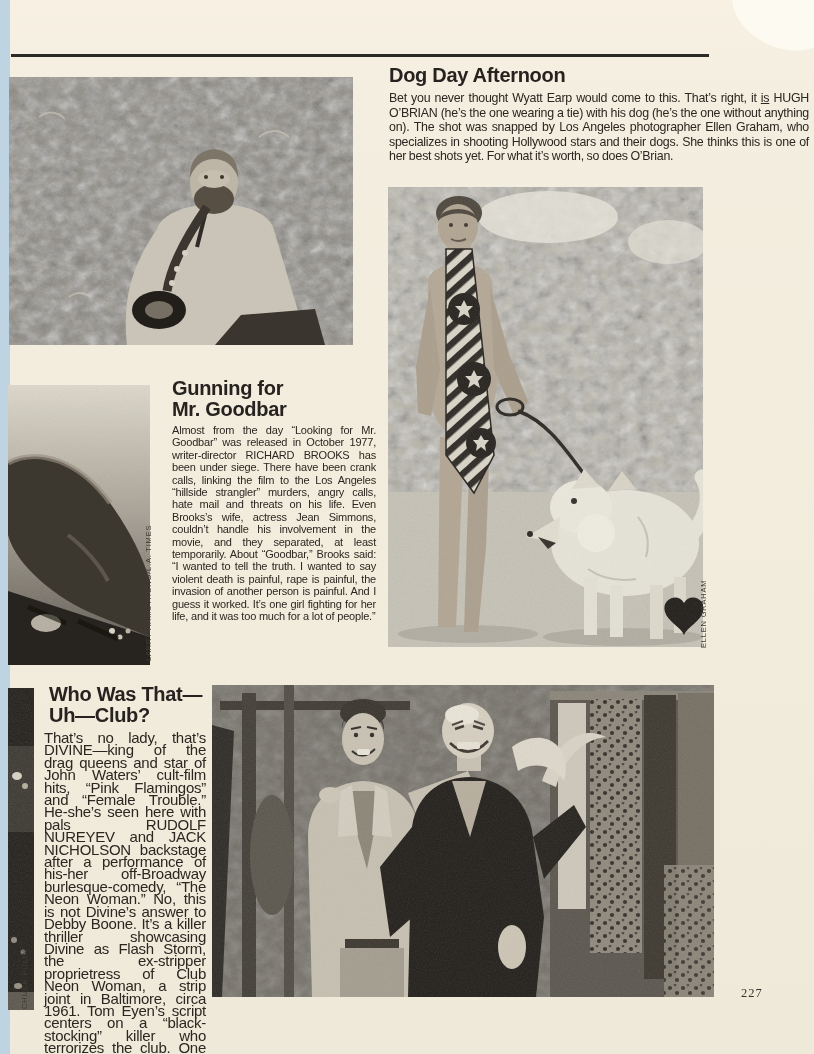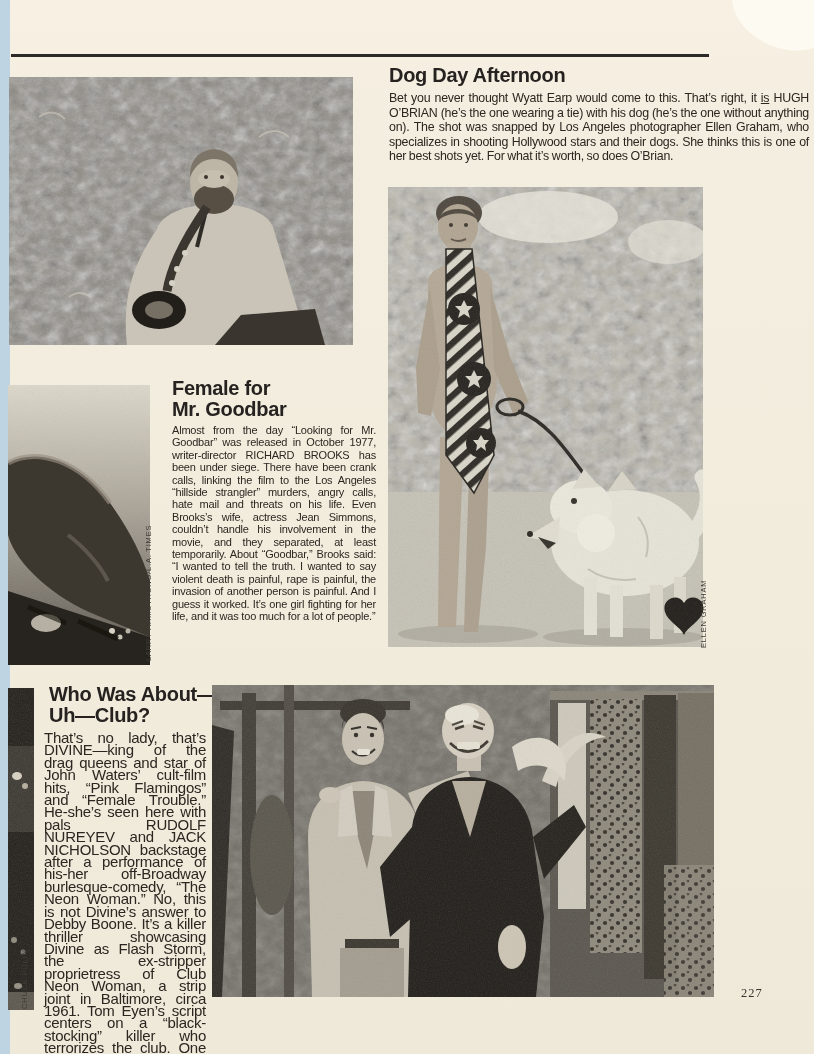--- a/index.html
+++ b/index.html
@@ -167,27 +167,27 @@
       <ellipse cx="38" cy="238" rx="15" ry="9" fill="#cfc9bb" opacity="0.85"></ellipse>
       <circle cx="104" cy="246" r="3" fill="#d8d2c4"></circle>
         <circle cx="112" cy="252" r="2.5" fill="#c9c3b5"></circle>
       <circle cx="120" cy="246" r="2.5" fill="#b9b3a5"></circle>
       <path d="M20,222 L58,238 M70,236 L110,254" stroke="#111008" stroke-width="5" opacity="0.6"></path>
     </svg>
   </div>
   <div class="credit" style="left:153px; top:652px;">LARRY ARMSTRONG/L.A. TIMES</div>
 
   <div class="headline" style="left:172px; top:378px;">
-    <div>Female for</div>
+    <div>Gunning for</div>
     <div>Mr. Goodbar</div>
   </div>
   <p class="bodytext col-goodbar">Almost from the day “Looking for Mr. Goodbar” was released in October 1977, writer-director RICHARD BROOKS has been under siege. There have been crank calls, linking the film to the Los Angeles “hillside strangler” murders, angry calls, hate mail and threats on his life. Even Brooks’s wife, actress Jean Simmons, couldn’t handle his involvement in the movie, and they separated, at least temporarily. About “Goodbar,” Brooks said: “I wanted to tell the truth. I wanted to say violent death is painful, rape is painful, the invasion of another person is painful. And I guess it worked. It’s one girl fighting for her life, and it was too much for a lot of people.”</p>
 
   <div class="headline" style="left:49px; top:684px;">
-    <div>Who Was About—</div>
+    <div>Who Was That—</div>
     <div>Uh—Club?</div>
   </div>
   <p class="bodytext col-who">That’s no lady, that’s DIVINE—king of the drag queens and star of John Waters’ cult-film hits, “Pink Flamingos” and “Female Trouble.” He-she’s seen here with pals RUDOLF NUREYEV and JACK NICHOLSON backstage after a performance of his-her off-Broadway burlesque-comedy, “The Neon Woman.” No, this is not Divine’s answer to Debby Boone. It’s a killer thriller showcasing Divine as Flash Storm, the ex-stripper proprietress of Club Neon Woman, a strip joint in Baltimore, circa 1961. Tom Eyen’s script centers on a “black-stocking” killer who terrorizes the club. One New York theater critic adjudged the production as “liable to give trash a good name! Divine is Divine.”</p>
 
   <div class="photo" style="left:8px; top:688px;">
     <svg width="26" height="322" viewBox="0 0 26 322">
       <rect width="26" height="322" fill="#211e19"></rect>
       <rect x="0" y="58" width="26" height="86" fill="#3a362f"></rect>
       <ellipse cx="9" cy="88" rx="5" ry="4" fill="#d8d2c2"></ellipse>
       <ellipse cx="17" cy="98" rx="3" ry="3" fill="#b5ae9e"></ellipse>

